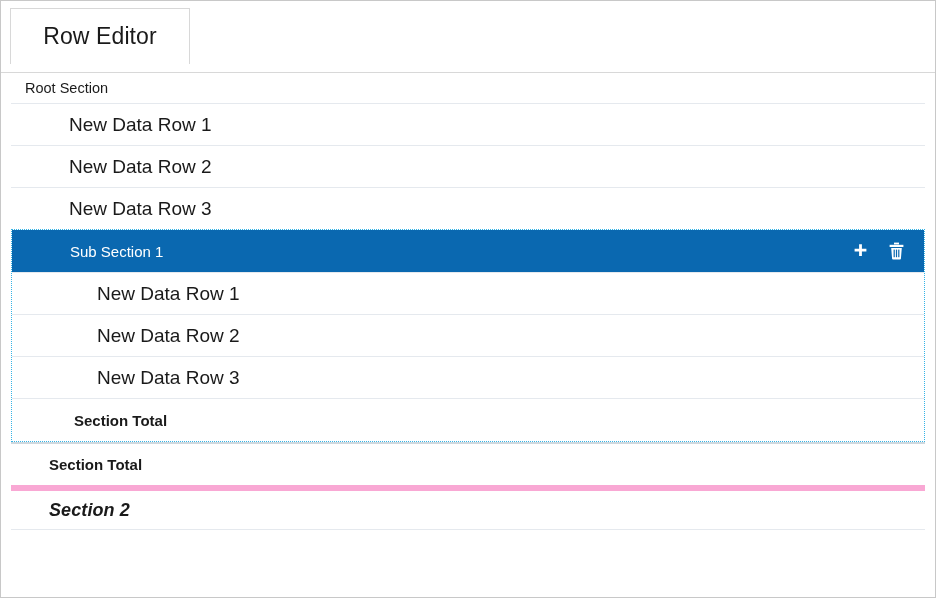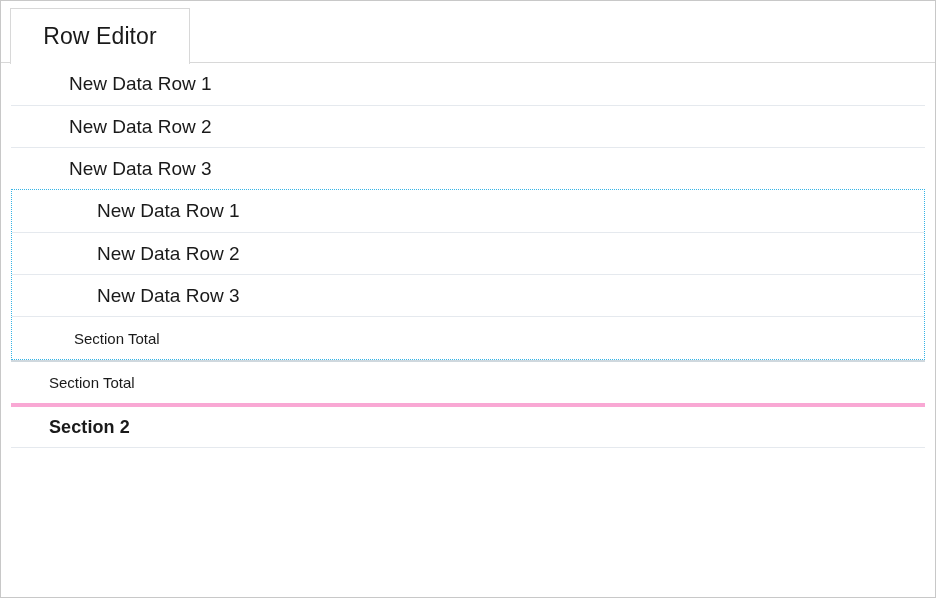--- a/index.html
+++ b/index.html
@@ -18,21 +18,21 @@
     height: 598px;
     box-sizing: border-box;
     border: 1px solid #c8c8c8;
     background: #ffffff;
     overflow: hidden;
   }
 
   
   .tab-strip {
     position: relative;
-    height: 62px;
+    height: 72px;
     box-sizing: border-box;
   }
   .tab-strip-baseline {
     position: absolute;
     left: 0;
     right: 0;
     bottom: 0;
     height: 1px;
     background: #d8d8d8;
   }
@@ -122,21 +122,21 @@
     padding-left: 85px;
   }
 
   
   .row.section-total {
     height: 43px;
     padding-left: 38px;
   }
   .row.section-total .row-label {
     font-size: 15px;
-    font-weight: 400;
+    font-weight: 700;
   }
 
   
   .row.section-total.nested {
     padding-left: 62px;
   }
 
   
   .row.sub-section {
     height: 42px;
@@ -179,21 +179,22 @@
     border: 1px dotted #35b4e6;
     margin: 0;
   }
   .sub-group .row:first-child { border-top: none; }
 
   
   .row.after-group {
     border-top: 2px solid #cfd8de;
   }
   .row.section2 {
-    border-top: 4px solid #f9a8d4;
+    border-top: 6px solid #f9a8d4;
+    font-style: italic;
   }
   .list-end-rule {
     height: 1px;
     background: #e5e9ee;
     margin: 0;
   }
 </style>
 </head>
 <body>
 
@@ -201,36 +202,63 @@
 
   <div class="tab-strip">
     <div class="tab-strip-baseline"></div>
     <div class="tab">
       <span class="tab-label">Row Editor</span>
     </div>
   </div>
 
   <div class="row-list">
 
+    <div class="row root-section">
+      <span class="row-label">Root Section</span>
+    </div>
 
 
     <div class="row data-row">
       <span class="row-label">New Data Row 1</span>
     </div>
 
     <div class="row data-row">
       <span class="row-label">New Data Row 2</span>
     </div>
 
     <div class="row data-row">
       <span class="row-label">New Data Row 3</span>
     </div>
 
     <div class="sub-group">
 
+      <div class="row sub-section">
+        <span class="row-label">Sub Section 1</span>
+        <span class="row-actions">
+          <span class="icon-btn" title="Add">
+            <span>
+              <svg width="17" height="17" viewBox="0 0 17 17" aria-hidden="true">
+                <path d="M7.1 1.2 h2.8 v4.5 h4.5 v2.8 h-4.5 v4.5 h-2.8 v-4.5 h-4.5 v-2.8 h4.5 z" fill="#ffffff"></path>
+              </svg>
+            </span>
+          </span>
+          <span class="icon-btn" title="Delete">
+            <span>
+              <svg width="17" height="18" viewBox="0 0 17 18" aria-hidden="true">
+                <rect x="6" y="0.6" width="5" height="1.8" fill="#ffffff"></rect>
+                <rect x="1.6" y="2.8" width="13.8" height="2.2" fill="#ffffff"></rect>
+                <path d="M3.2 6.1 h10.6 l-0.9 10.6 a0.9 0.9 0 0 1 -0.9 0.8 h-7 a0.9 0.9 0 0 1 -0.9 -0.8 z" fill="#ffffff"></path>
+                <rect x="5.6" y="7.6" width="1.2" height="7.6" fill="#0a68b0"></rect>
+                <rect x="7.9" y="7.6" width="1.2" height="7.6" fill="#0a68b0"></rect>
+                <rect x="10.2" y="7.6" width="1.2" height="7.6" fill="#0a68b0"></rect>
+              </svg>
+            </span>
+          </span>
+        </span>
+      </div>
 
       <div class="row data-row nested">
         <span class="row-label">New Data Row 1</span>
       </div>
 
       <div class="row data-row nested">
         <span class="row-label">New Data Row 2</span>
       </div>
 
       <div class="row data-row nested">

